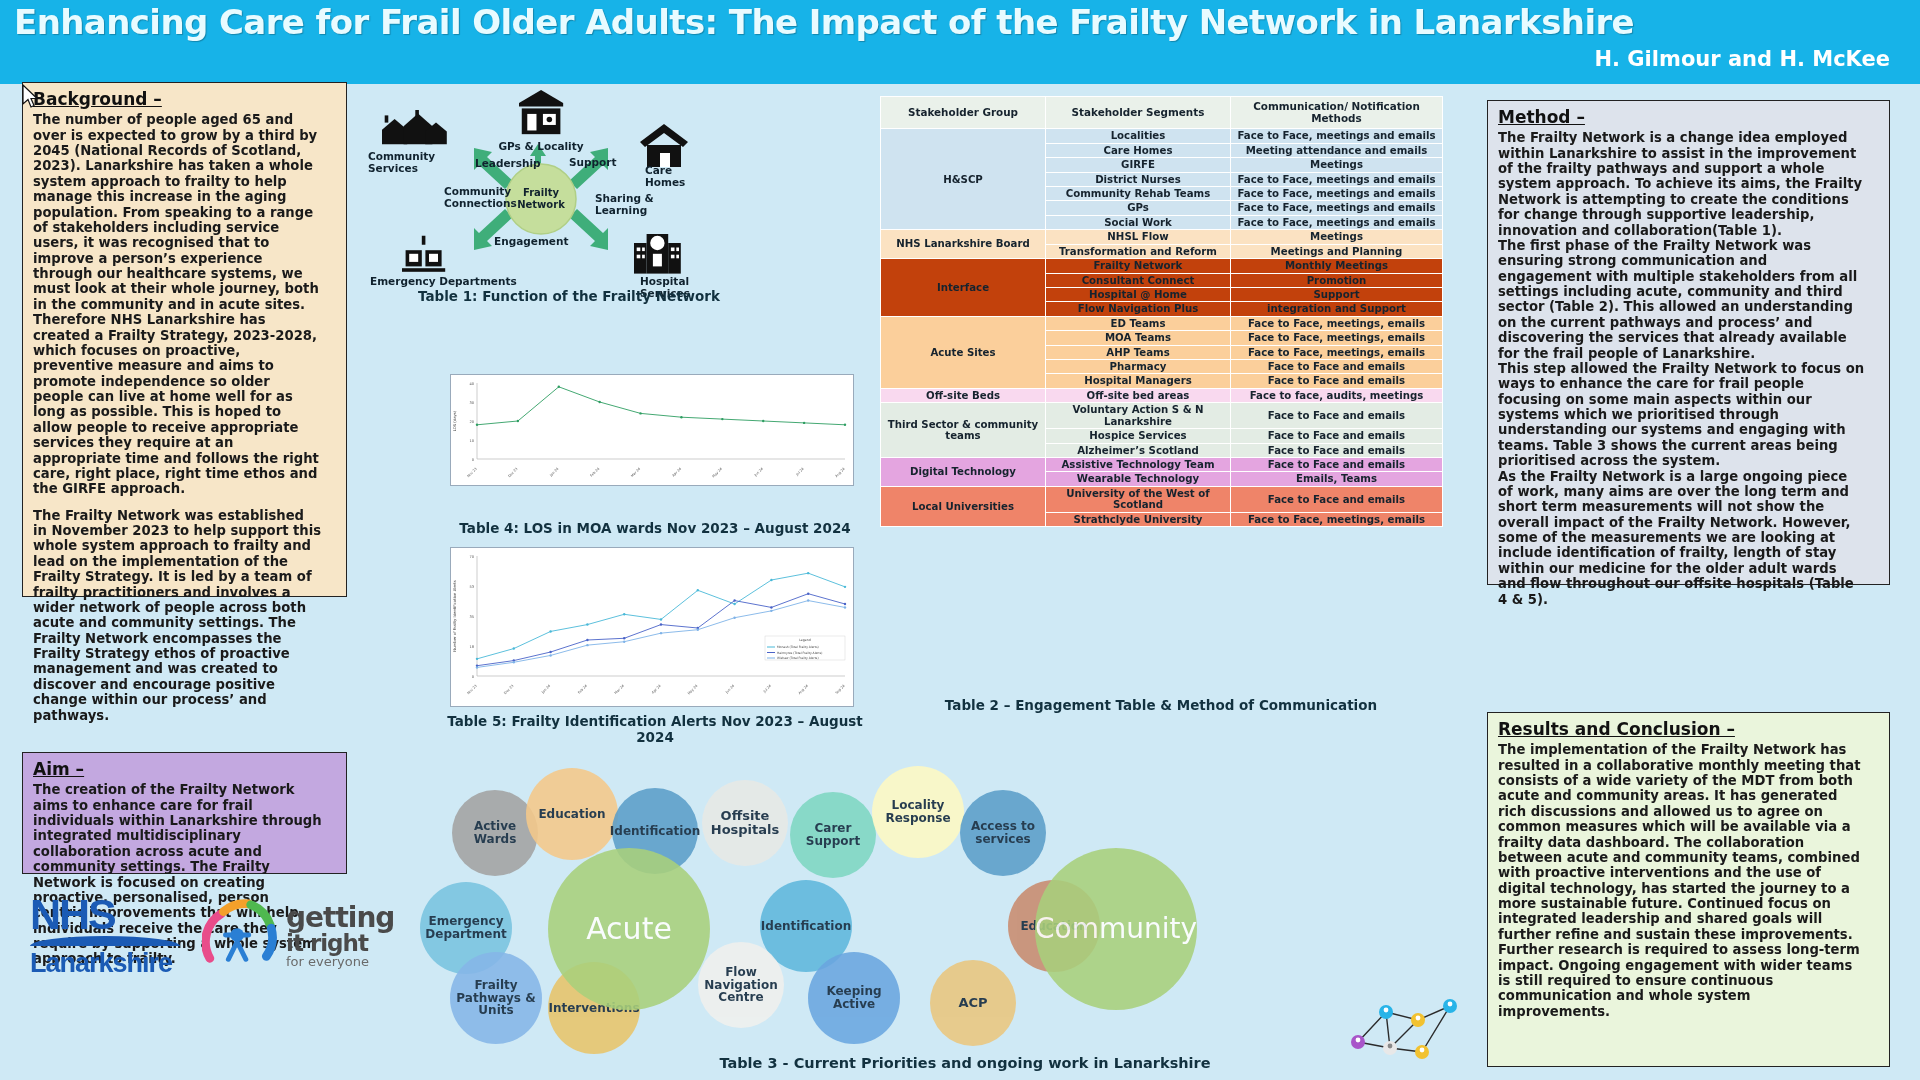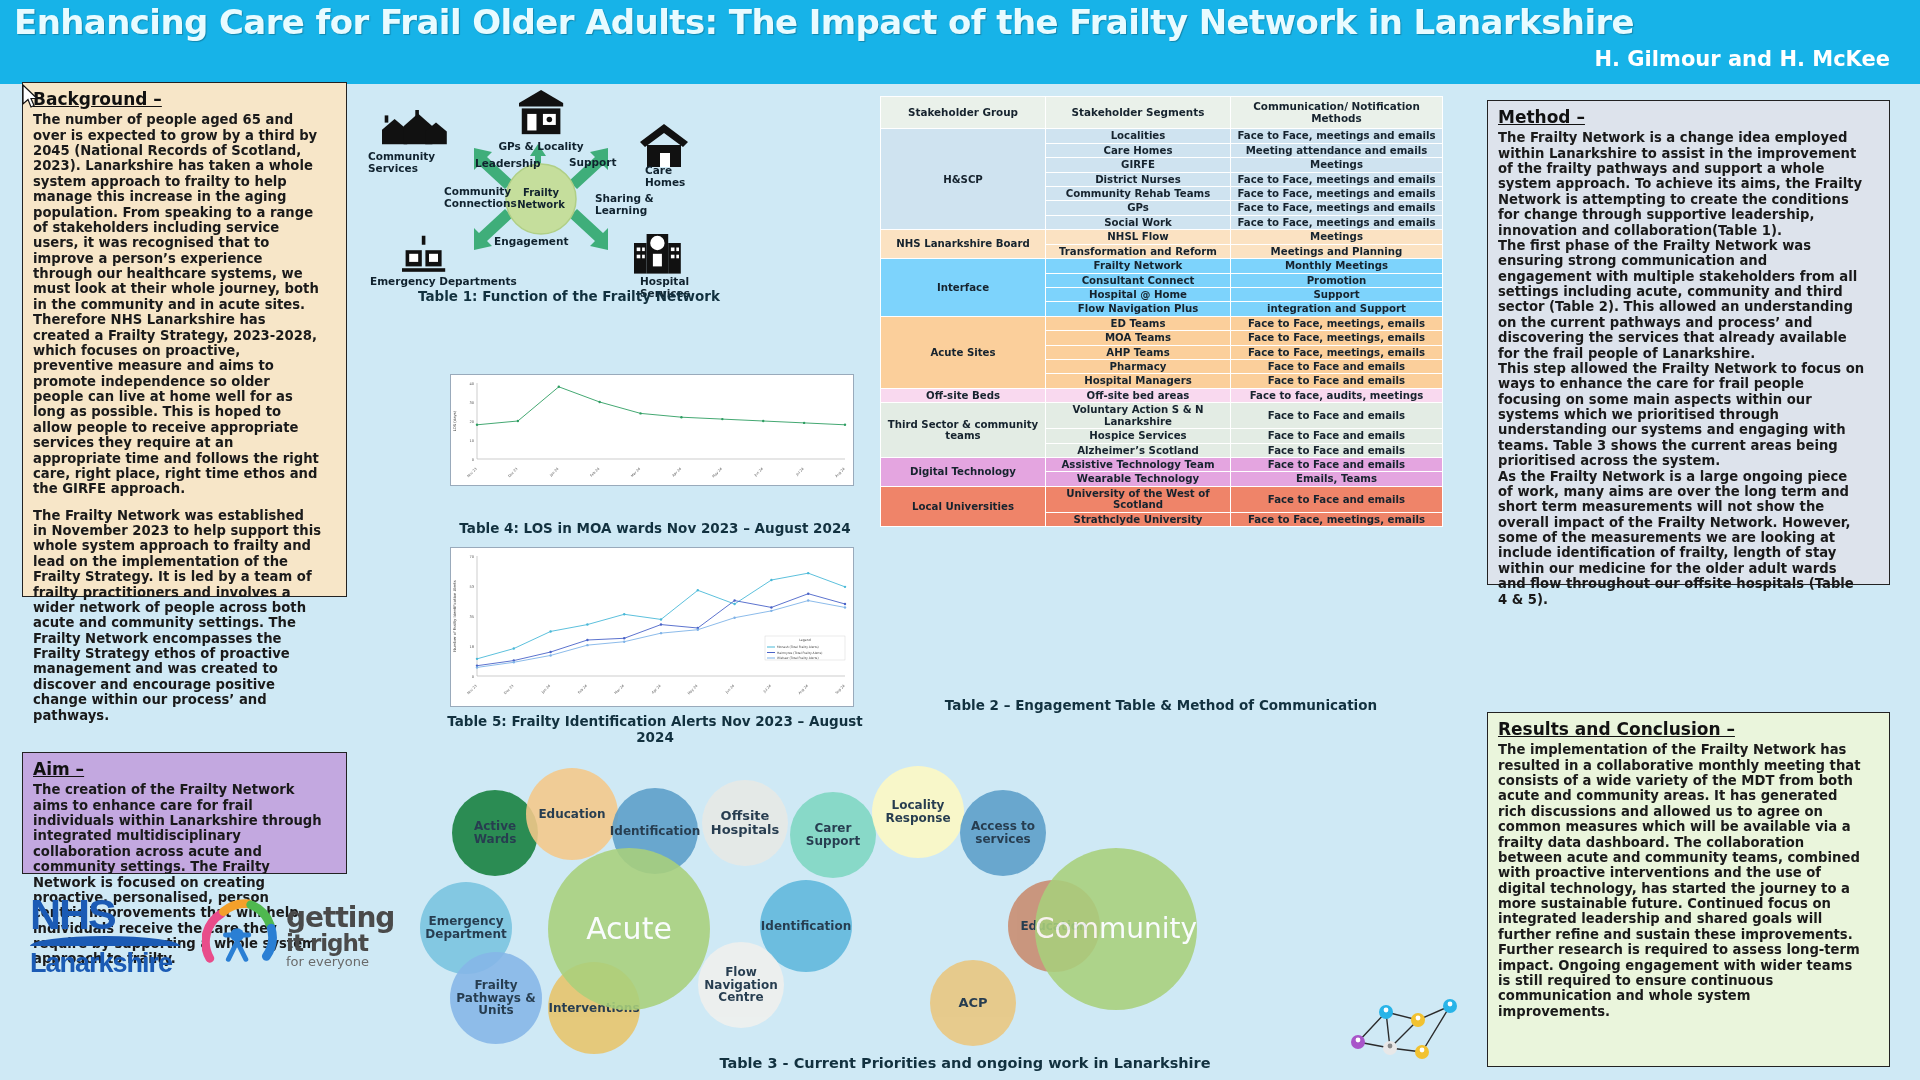--- a/index.html
+++ b/index.html
@@ -70,21 +70,21 @@
   #t2wrap{position:absolute;left:880px;top:96px;width:562px;}
   table.t2{border-collapse:collapse;width:562px;font-size:10.2px;font-weight:bold;
            color:#16232e;table-layout:fixed;}
   table.t2 td,table.t2 th{
     border:1px solid #ffffff;text-align:center;vertical-align:middle;
     padding:1px 2px;line-height:1.12;
   }
   table.t2 th{background:#eaf1ea;font-size:10.4px;padding:4px 2px;}
   .c-hscp{background:#cfe3f0;}
   .c-board{background:#fbe2c2;}
-  .c-interface{background:#7dd3fc;}
+  .c-interface{background:#c2410c;}
   .c-acute{background:#fbcf9b;}
   .c-offsite{background:#f9d9ef;}
   .c-third{background:#e3ece4;}
   .c-digital{background:#e4a5e0;}
   .c-uni{background:#ef8469;}
   .t2cap{position:absolute;left:880px;top:697px;width:562px;text-align:center;
          font-size:13.5px;font-weight:bold;color:#12313f;}
 
   
   #t3{position:absolute;left:430px;top:770px;width:1070px;height:280px;}
@@ -472,21 +472,21 @@
   </div>
   <div class="t2cap">Table 2 – Engagement Table &amp; Method of Communication</div>
 
   <div id="t3">
       <div class="bub" style="left: 118px; top: 78px; width: 162px; height: 162px; background: rgb(169, 208, 124); font-size: 30px; opacity: 0.88; color: rgb(255, 255, 255); font-weight: normal; z-index: 1;">
         <span>Acute</span>
       </div>
       <div class="bub" style="left: 605px; top: 78px; width: 162px; height: 162px; background: rgb(169, 208, 124); font-size: 28px; opacity: 0.88; color: rgb(255, 255, 255); font-weight: normal; z-index: 1;">
         <span>Community</span>
       </div>
-      <div class="bub" style="left: 22px; top: 20px; width: 86px; height: 86px; background: #15803d; font-size: 12px; opacity: 0.88;">
+      <div class="bub" style="left: 22px; top: 20px; width: 86px; height: 86px; background: #a3a3a3; font-size: 12px; opacity: 0.88;">
         <span>Active Wards</span>
       </div>
       <div class="bub" style="left: 96px; top: -2px; width: 92px; height: 92px; background: rgb(245, 201, 138); font-size: 12px; opacity: 0.88;">
         <span>Education</span>
       </div>
       <div class="bub" style="left: 182px; top: 18px; width: 86px; height: 86px; background: rgb(91, 158, 201); font-size: 12px; opacity: 0.88;">
         <span>Identification</span>
       </div>
       <div class="bub" style="left: 272px; top: 10px; width: 86px; height: 86px; background: rgb(232, 233, 230); font-size: 13px; opacity: 0.88;">
         <span>Offsite Hospitals</span>
@@ -510,20 +510,23 @@
         <span>Education</span>
       </div>
       <div class="bub" style="left: 118px; top: 192px; width: 92px; height: 92px; background: rgb(232, 196, 106); font-size: 12px; opacity: 0.88;">
         <span>Interventions</span>
       </div>
       <div class="bub" style="left: 20px; top: 182px; width: 92px; height: 92px; background: rgb(134, 182, 232); font-size: 12px; opacity: 0.88;">
         <span>Frailty Pathways &amp; Units</span>
       </div>
       <div class="bub" style="left: 268px; top: 172px; width: 86px; height: 86px; background: rgb(240, 240, 238); font-size: 12px; opacity: 0.88;">
         <span>Flow Navigation Centre</span>
+      </div>
+      <div class="bub" style="left: 378px; top: 182px; width: 92px; height: 92px; background: rgb(106, 166, 224); font-size: 12px; opacity: 0.88;">
+        <span>Keeping Active</span>
       </div>
       <div class="bub" style="left: 500px; top: 190px; width: 86px; height: 86px; background: rgb(234, 198, 126); font-size: 13px; opacity: 0.88;">
         <span>ACP</span>
       </div>
     </div>
   <div class="t3cap">Table 3 - Current Priorities and ongoing work in Lanarkshire</div>
 
   <div class="panel" id="method-panel">
     <h2>Method –</h2>
     <p>The Frailty Network is a change idea employed within Lanarkshire to assist in the improvement of the frailty pathways and support a whole system approach. To achieve its aims, the Frailty Network is attempting to create the conditions for change through supportive leadership, innovation and collaboration(Table 1).</p>

